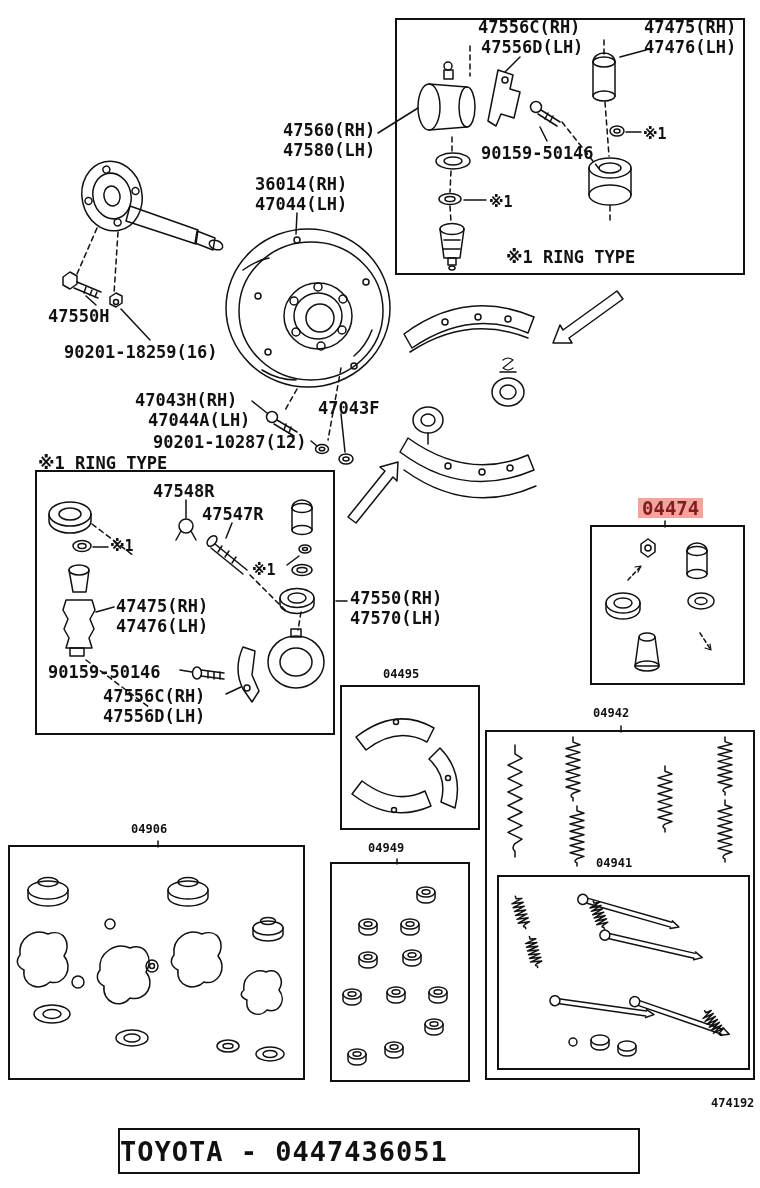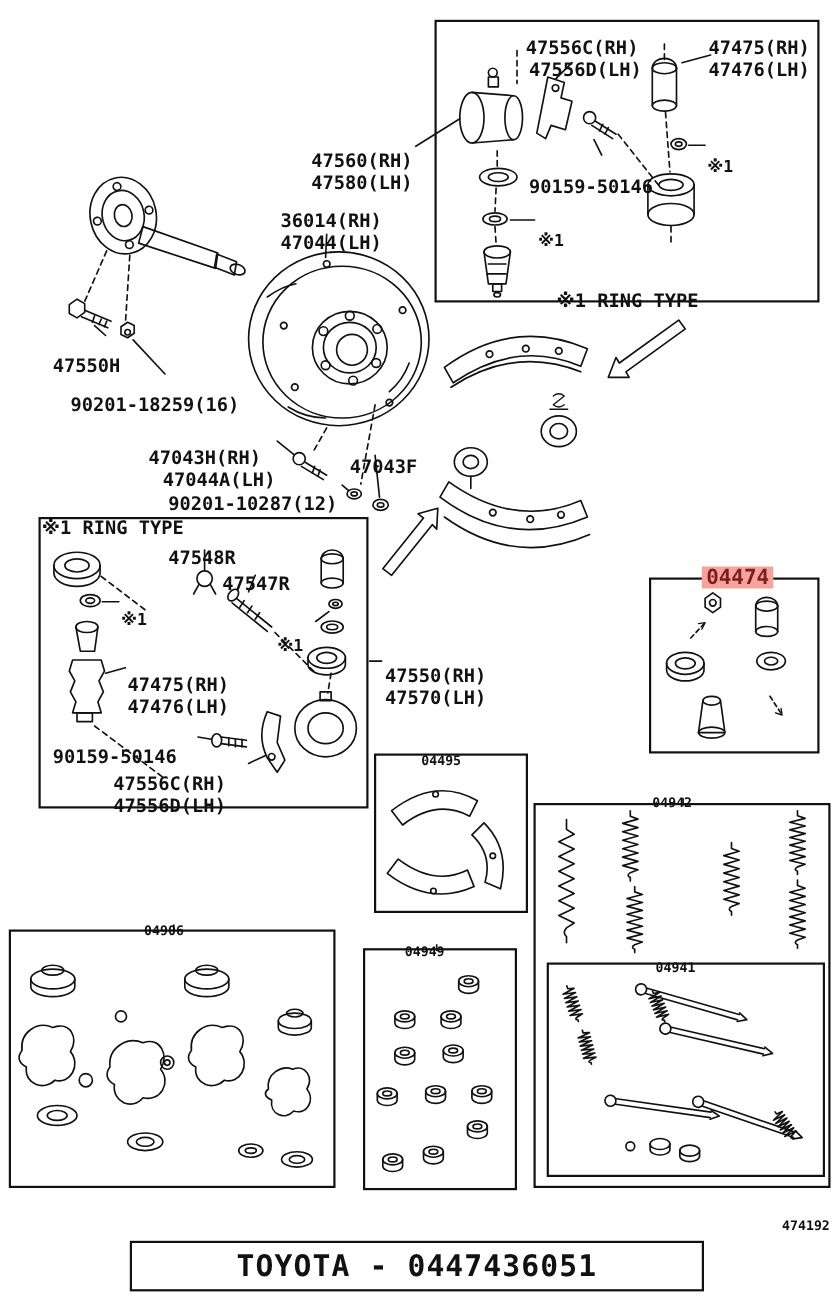--- a/index.html
+++ b/index.html
@@ -1,27 +1,27 @@
 <!DOCTYPE html>
 <html><head>
 <meta charset="utf-8">
 <style>
   html,body{margin:0;padding:0;background:#fff;}
   #page{position:relative;width:760px;height:1188px;background:#fff;overflow:hidden;
         font-family:"DejaVu Sans Mono","DejaVu Sans",monospace;color:#111;}
-  .label{position:absolute;font-weight:bold;font-size:17px;line-height:20px;white-space:nowrap;margin-top:17px;}
+  .label{position:absolute;font-weight:bold;font-size:17px;line-height:20px;white-space:nowrap;}
   .ref{font-size:15px;}
   .kit{font-size:12px;}
   .hl{background:#f5a39d;color:#7f1d1d;padding:0 4px;font-size:19px;}
   .box{position:absolute;border:2px solid #111;box-sizing:border-box;}
   svg.art{position:absolute;left:0;top:0;pointer-events:none;}
   .footer{position:absolute;left:118px;top:1128px;width:522px;height:46px;border:2px solid #111;
-          box-sizing:border-box;display:flex;align-items:center;justify-content:center;gap:54px;
+          box-sizing:border-box;display:flex;align-items:center;gap:54px;
           font-size:27px;font-weight:bold;letter-spacing:1px;}
-  .watermark{position:absolute;left:711px;top:1096px;font-size:12px;font-weight:bold;margin-top:11px;}
+  .watermark{position:absolute;left:711px;top:1096px;font-size:12px;font-weight:bold;}
 </style>
 </head>
 <body>
 
 <div id="page">
 
   <div class="box" style="left:395px;top:18px;width:350px;height:257px"></div>
   <div class="box" style="left:35px;top:470px;width:300px;height:265px"></div>
   <div class="box" style="left:590px;top:525px;width:155px;height:160px"></div>
   <div class="box" style="left:340px;top:685px;width:140px;height:145px"></div>

